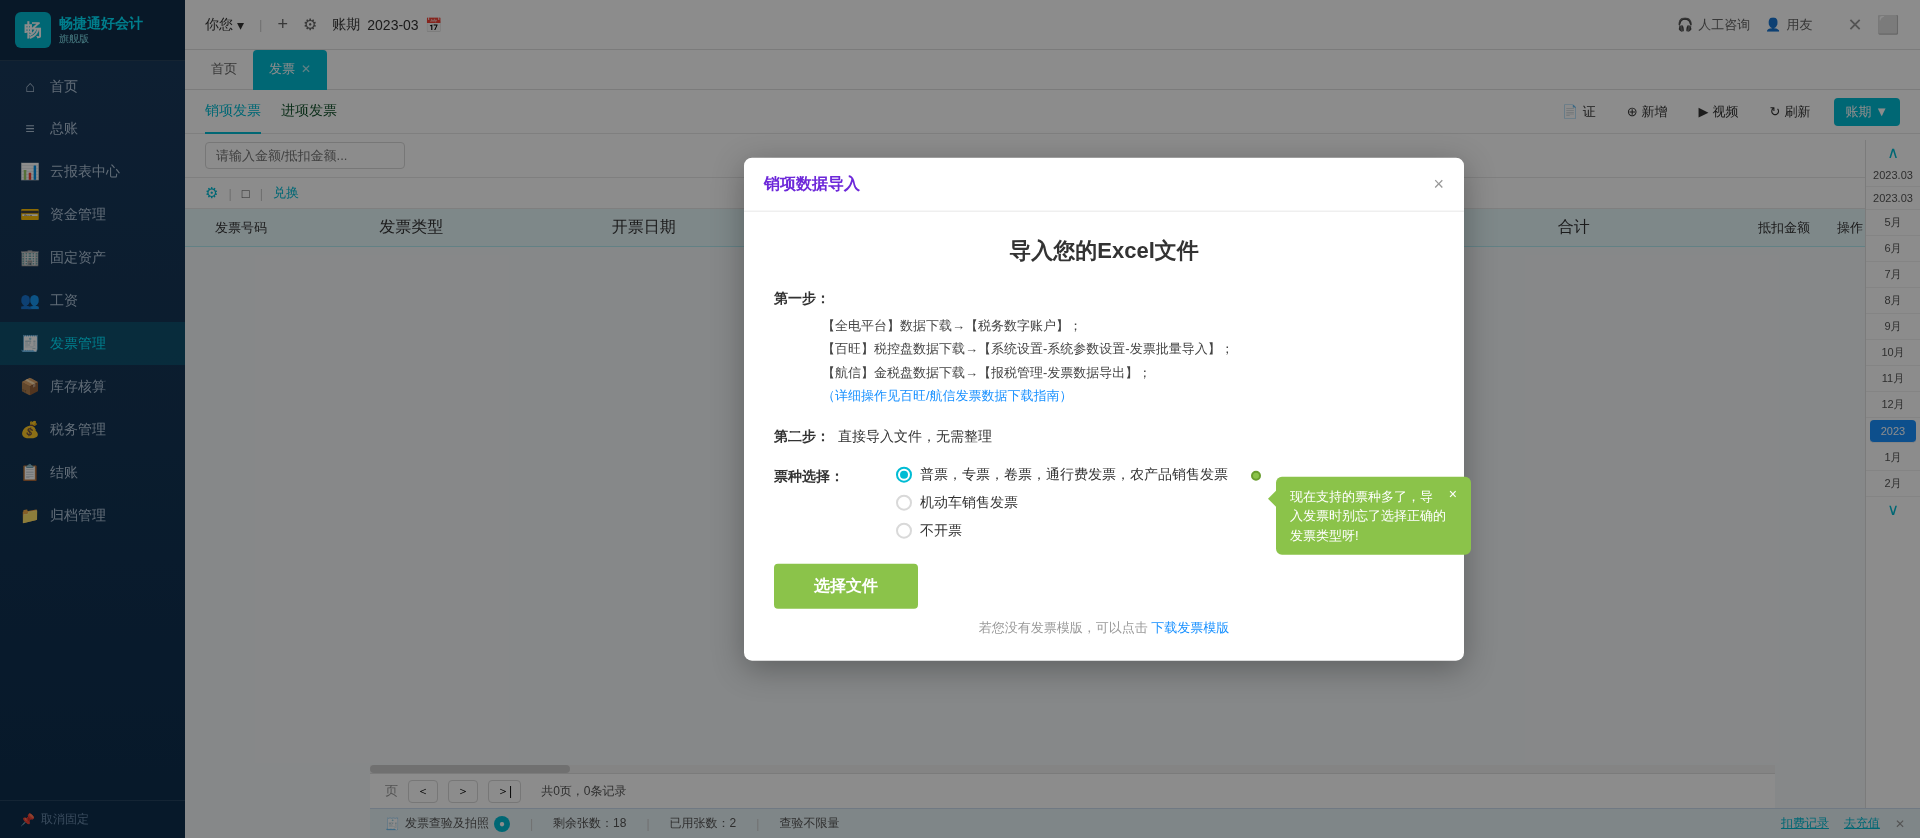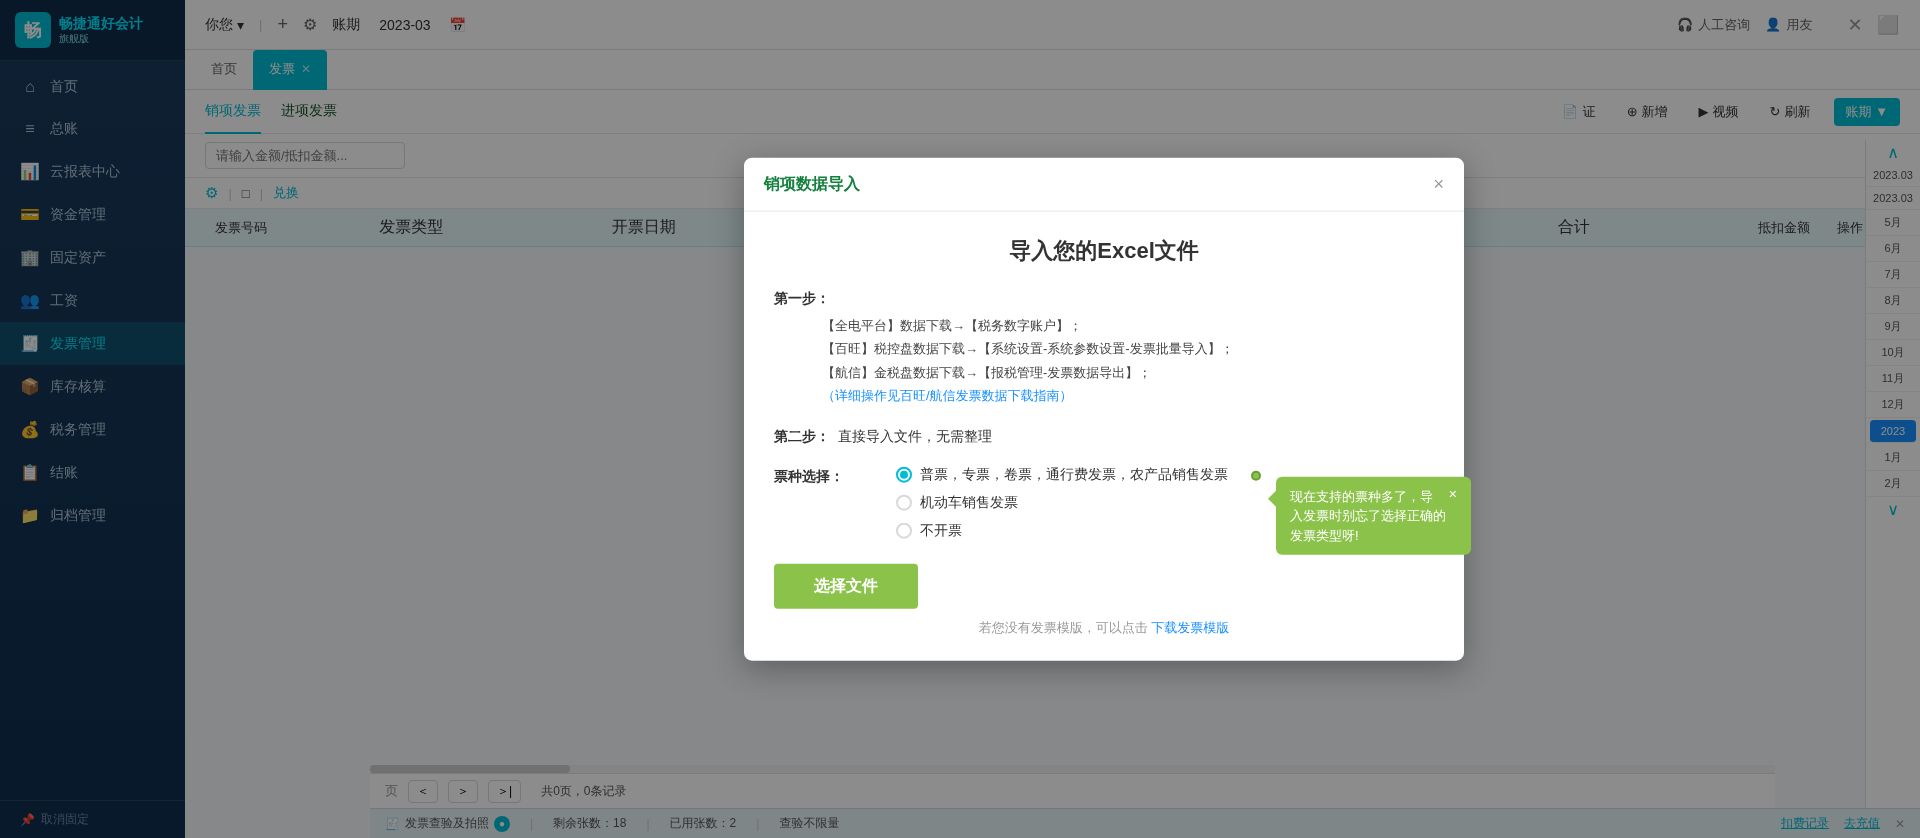--- a/index.html
+++ b/index.html
@@ -37,21 +37,21 @@
     
     .topbar {
       position: absolute; left: 185px; top: 0; right: 0; height: 50px;
       background: #fff; border-bottom: 1px solid #e0e0e0;
       display: flex; align-items: center; padding: 0 20px; gap: 15px;
     }
     .topbar-company { font-size: 14px; color: #333; display: flex; align-items: center; gap: 4px; }
     .topbar-divider { color: #ccc; }
     .topbar-add { font-size: 18px; color: #666; cursor: pointer; }
     .topbar-settings { font-size: 16px; color: #666; cursor: pointer; }
-    .topbar-period { color: #333; font-size: 14px; display: flex; align-items: center; gap: 19px; }
+    .topbar-period { color: #333; font-size: 14px; display: flex; align-items: center; gap: 7px; }
     .topbar-period-icon { color: #00bcd4; }
     .topbar-spacer { flex: 1; }
     .topbar-help { display: flex; align-items: center; gap: 5px; color: #666; font-size: 13px; cursor: pointer; }
     .topbar-user { display: flex; align-items: center; gap: 5px; color: #666; font-size: 13px; cursor: pointer; }
 
     
     .main-area {
       position: absolute; left: 185px; top: 50px; right: 0; bottom: 0;
       background: #f5f7fa;
     }
@@ -105,21 +105,21 @@
     
     .modal {
       position: absolute; left: 50%; top: 50%; transform: translate(-30%, -52%);
       width: 720px; background: #fff; border-radius: 8px; z-index: 101;
       box-shadow: 0 8px 32px rgba(0,0,0,0.3);
     }
     .modal-header {
       display: flex; align-items: center; justify-content: space-between;
       padding: 16px 20px; border-bottom: 1px solid #e8e8e8;
     }
-    .modal-title { font-size: 16px; font-weight: bold; color: #15803d; }
+    .modal-title { font-size: 16px; font-weight: bold; color: #6d28d9; }
     .modal-close { font-size: 18px; color: #999; cursor: pointer; background: none; border: none; }
     .modal-body { padding: 24px 30px; }
     .modal-import-title {
       text-align: center; font-size: 22px; font-weight: bold; color: #333; margin-bottom: 24px;
     }
 
     .step { margin-bottom: 20px; }
     .step-content { font-size: 13px; color: #444; line-height: 1.8; margin-left: 48px; }
     .step-content .step-line { display: block; }
     .step-link { color: #1890ff; text-decoration: none; cursor: pointer; }

